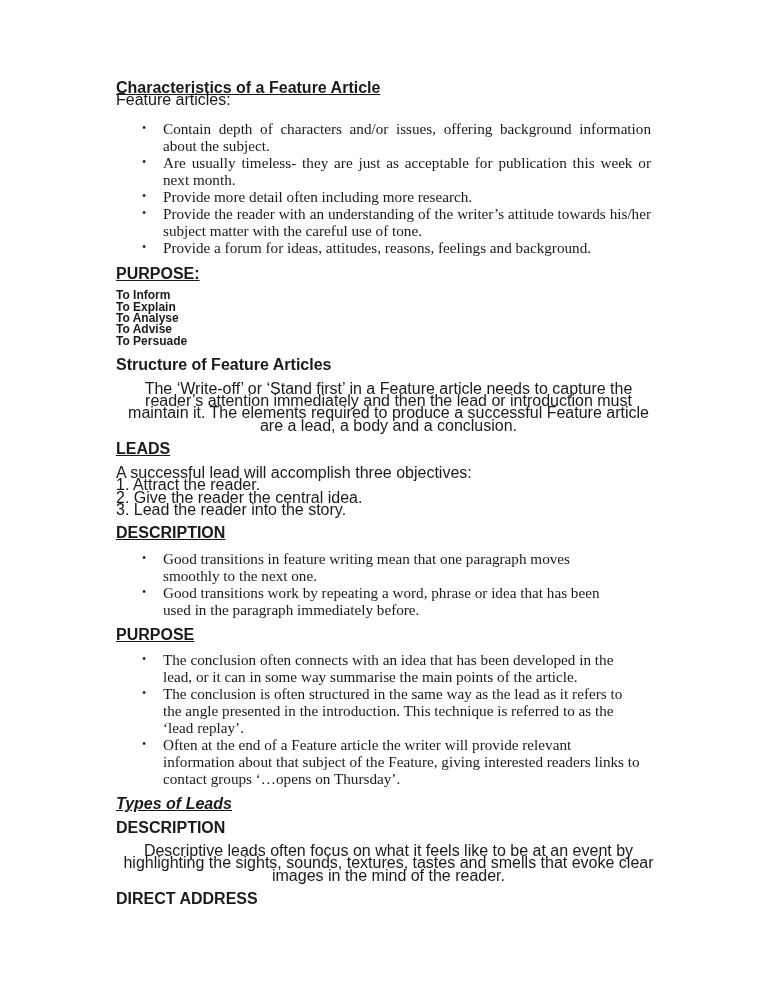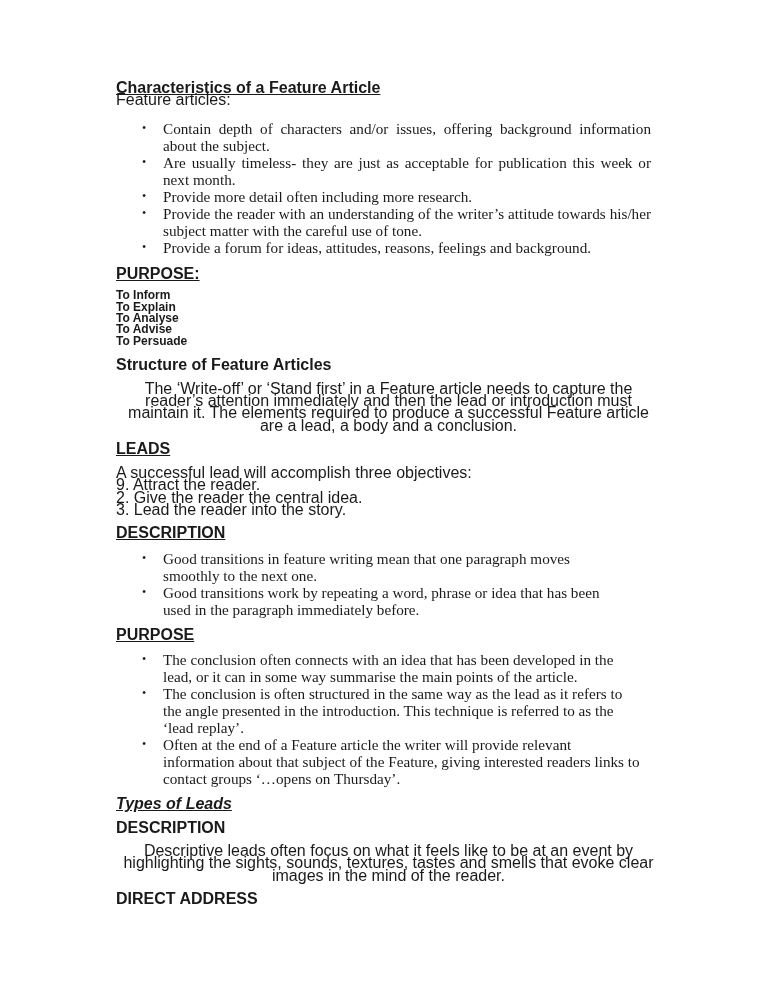--- a/index.html
+++ b/index.html
@@ -104,21 +104,21 @@
 
   <div class="gap12"></div>
   <p class="block sans bold">Structure of Feature Articles</p>
   <div class="gap11"></div>
   <p class="block sans" style="width:545px;text-align:center;">The ‘Write-off’ or ‘Stand first’ in a Feature article needs to capture the reader’s attention immediately and then the lead or introduction must maintain it. The elements required to produce a successful Feature article are a lead, a body and a conclusion.</p>
 
   <div class="gap11"></div>
   <p class="block sans bold ul">LEADS</p>
   <div class="gap11"></div>
   <p class="block sans">A successful lead will accomplish three objectives:</p>
-  <p class="block sans">9. Attract the reader.</p>
+  <p class="block sans">1. Attract the reader.</p>
   <p class="block sans">2. Give the reader the central idea.</p>
   <p class="block sans">3. Lead the reader into the story.</p>
 
   <div class="gap11"></div>
   <p class="block sans bold ul">DESCRIPTION</p>
 
   <ul class="serif-list list2">
     <li><span class="dot">•</span><span class="txt">Good transitions in feature writing mean that one paragraph moves smoothly to the next one.</span></li>
     <li><span class="dot">•</span><span class="txt">Good transitions work by repeating a word, phrase or idea that has been used in the paragraph immediately before.</span></li>
   </ul>

